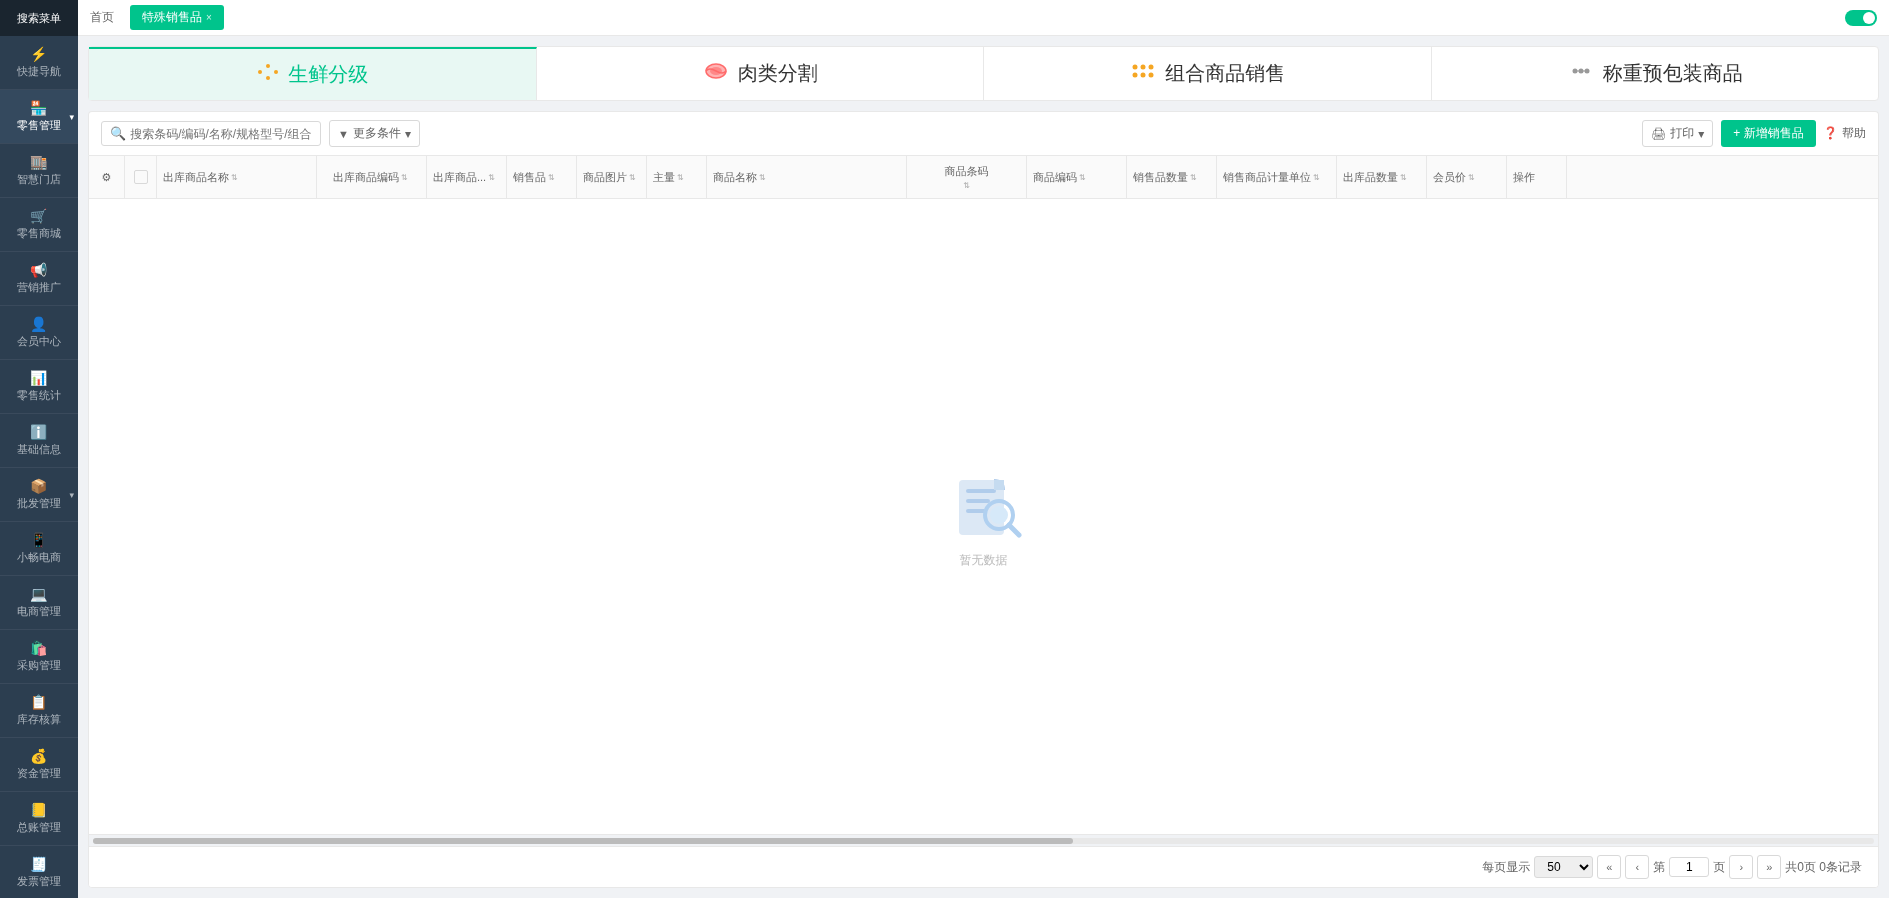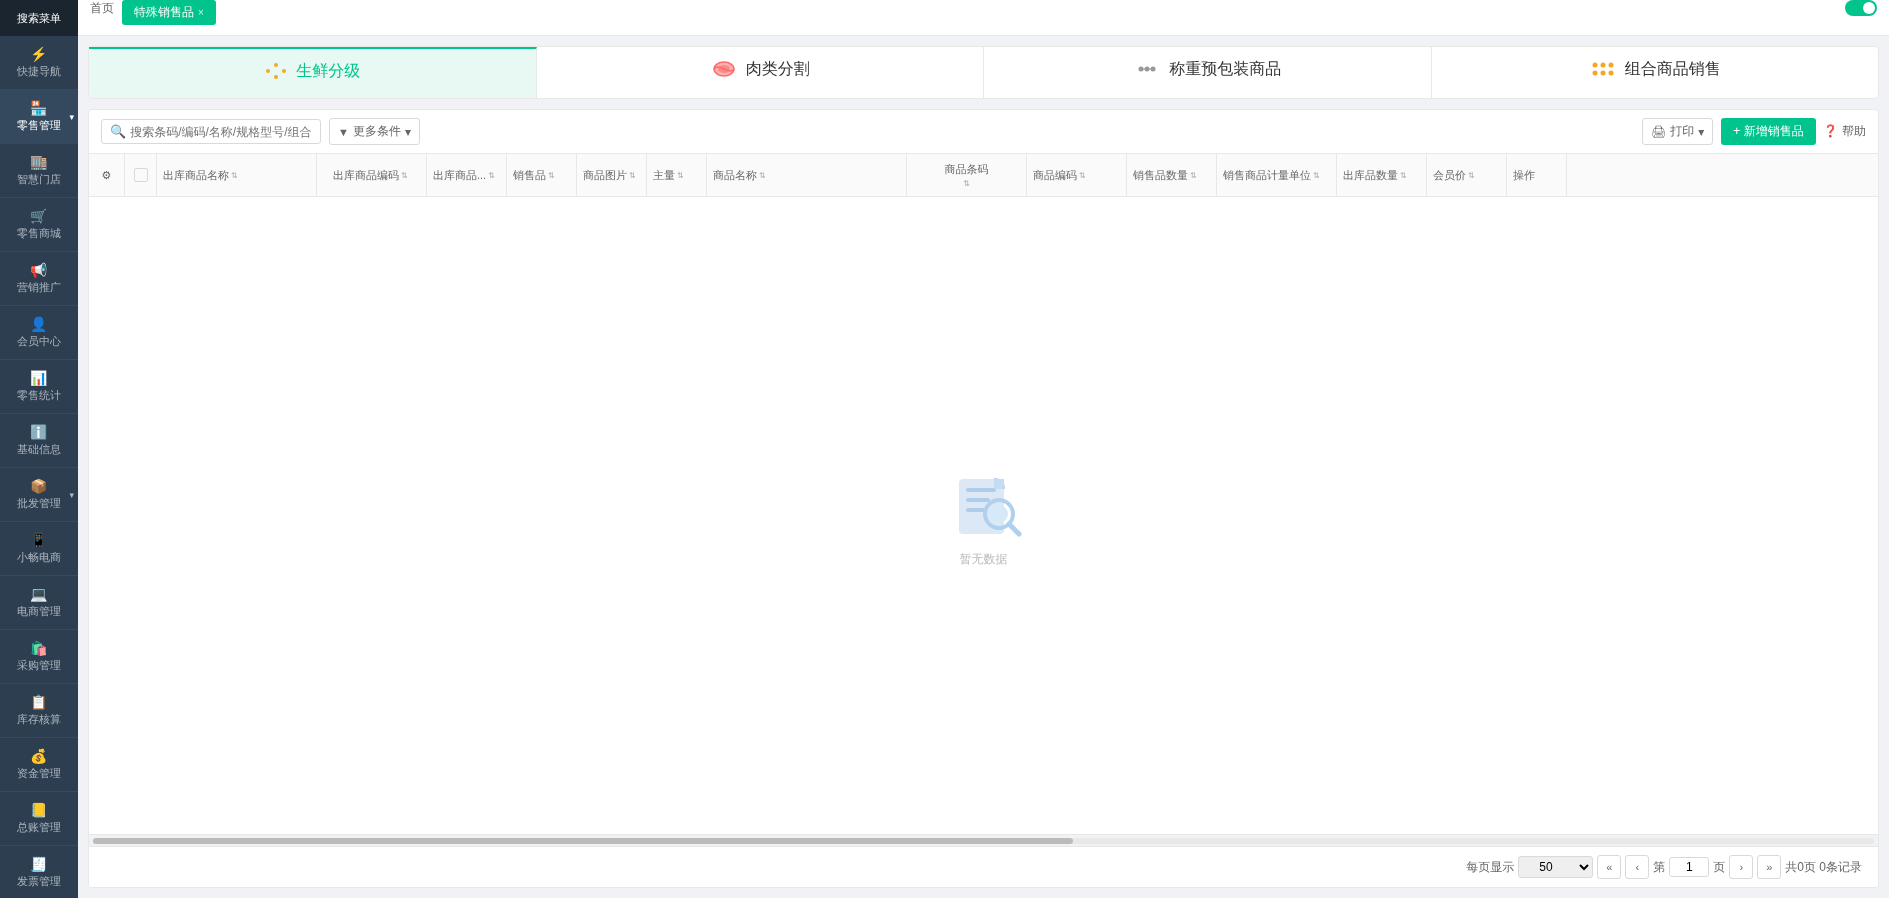--- a/index.html
+++ b/index.html
@@ -59,40 +59,41 @@
       flex-direction: column;
       overflow: hidden;
     }
 
     
     .topbar {
       background: #fff;
       padding: 0 12px;
       height: 36px;
       display: flex;
-      align-items: flex-start;
+      align-items: center;
       gap: 8px;
       border-bottom: 1px solid #e8e8e8;
       flex-shrink: 0;
     }
     .topbar-home {
       color: #666;
       font-size: 12px;
       cursor: pointer;
     }
     .topbar-tab {
       background: #00c48c;
       color: #fff;
       padding: 4px 12px;
       border-radius: 3px;
       font-size: 12px;
       display: flex;
       align-items: center;
       gap: 4px;
       cursor: pointer;
+      margin-left: 8px;
     }
     .topbar-tab .close-x {
       font-size: 10px;
       opacity: 0.8;
     }
     .topbar-right {
       margin-left: auto;
       display: flex;
       align-items: center;
       gap: 8px;
@@ -132,25 +133,26 @@
       background: #fff;
       border: 1px solid #e8e8e8;
       border-radius: 4px;
       margin-bottom: 10px;
       flex-shrink: 0;
     }
     .cat-tab {
       flex: 1;
       padding: 12px 8px;
       display: flex;
+      align-items: center;
       justify-content: center;
       gap: 8px;
       cursor: pointer;
       border-right: 1px solid #e8e8e8;
-      font-size: 16px;
+      font-size: 20px;
       color: #333;
     }
     .cat-tab:last-child { border-right: none; }
     .cat-tab.active {
       background: #e8f8f3;
       color: #00c48c;
       border-top: 2px solid #00c48c;
     }
     .cat-tab .cat-icon { font-size: 20px; }
 
@@ -295,21 +297,21 @@
       align-items: center;
       justify-content: flex-end;
       gap: 4px;
       font-size: 12px;
       color: #666;
       flex-shrink: 0;
     }
     .pagination select {
       border: 1px solid #d9d9d9;
       border-radius: 3px;
-      padding: 2px 16px;
+      padding: 2px 8px;
       font-size: 12px;
     }
     .pagination-btn {
       width: 24px; height: 24px;
       border: 1px solid #d9d9d9;
       border-radius: 3px;
       display: flex;
       align-items: center;
       justify-content: center;
       cursor: pointer;
@@ -469,40 +471,40 @@
             <ellipse cx="14" cy="10" rx="10" ry="7" fill="#ffb3b3" stroke="#ff6b6b" stroke-width="1.5"></ellipse>
             <ellipse cx="14" cy="10" rx="6" ry="4" fill="#ff8888"></ellipse>
             <path d="M4 10 Q7 6 14 10 Q21 14 24 10" fill="none" stroke="#ff6b6b" stroke-width="1.5"></path>
           </svg>
         </span>
         <span>肉类分割</span>
       </div>
       <div class="cat-tab">
         <span class="cat-icon">
           <svg width="28" height="20" viewBox="0 0 28 20">
-            <circle cx="8" cy="10" r="2.5" fill="#999"></circle>
-            <circle cx="14" cy="10" r="2.5" fill="#999"></circle>
-            <circle cx="20" cy="10" r="2.5" fill="#999"></circle>
-            <line x1="8" y1="10" x2="20" y2="10" stroke="#999" stroke-width="1"></line>
-          </svg>
-        </span>
-        <span>称重预包装商品</span>
-      </div>
-      <div class="cat-tab">
-        <span class="cat-icon">
-          <svg width="28" height="20" viewBox="0 0 28 20">
             <circle cx="6" cy="6" r="2.5" fill="#f5a623"></circle>
             <circle cx="14" cy="6" r="2.5" fill="#f5a623"></circle>
             <circle cx="22" cy="6" r="2.5" fill="#f5a623"></circle>
             <circle cx="6" cy="14" r="2.5" fill="#f5a623"></circle>
             <circle cx="14" cy="14" r="2.5" fill="#f5a623"></circle>
             <circle cx="22" cy="14" r="2.5" fill="#f5a623"></circle>
           </svg>
         </span>
         <span>组合商品销售</span>
+      </div>
+      <div class="cat-tab">
+        <span class="cat-icon">
+          <svg width="28" height="20" viewBox="0 0 28 20">
+            <circle cx="8" cy="10" r="2.5" fill="#999"></circle>
+            <circle cx="14" cy="10" r="2.5" fill="#999"></circle>
+            <circle cx="20" cy="10" r="2.5" fill="#999"></circle>
+            <line x1="8" y1="10" x2="20" y2="10" stroke="#999" stroke-width="1"></line>
+          </svg>
+        </span>
+        <span>称重预包装商品</span>
       </div>
     </div>
 
     <div class="toolbar">
       <div class="search-box">
         <span style="color:#aaa; font-size:13px;">🔍</span>
         <input type="text" placeholder="搜索条码/编码/名称/规格型号/组合" style="">
       </div>
       <div class="filter-btn">
         <span style="font-size:11px;">▼</span>

